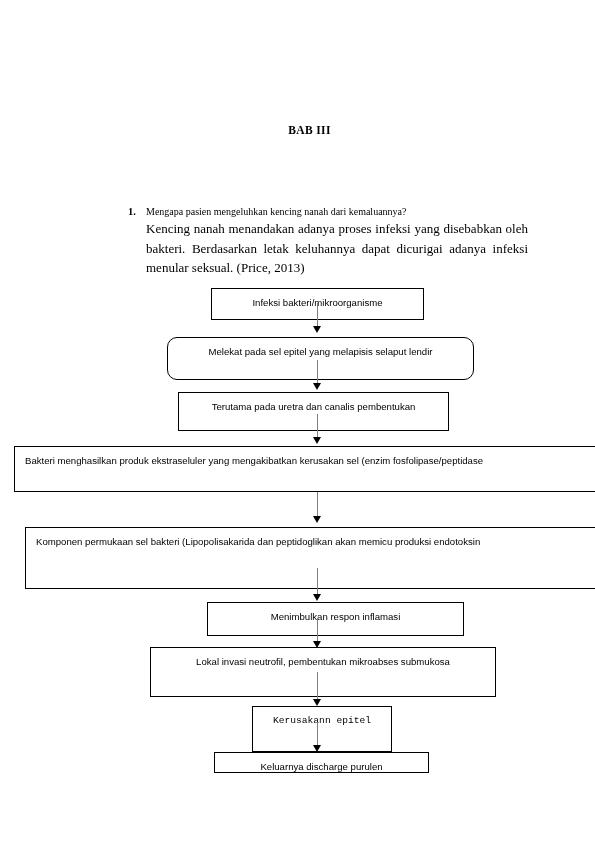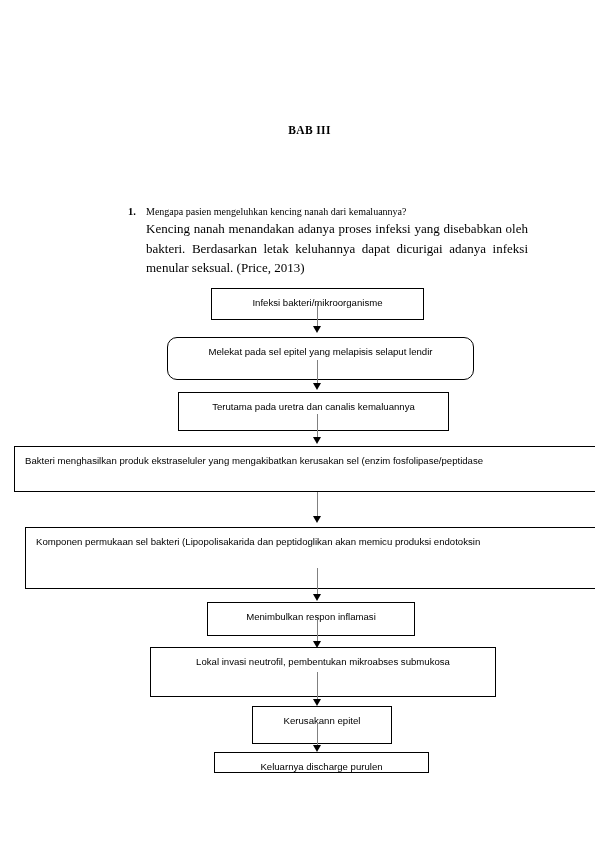--- a/index.html
+++ b/index.html
@@ -154,50 +154,50 @@
     <div class="conn" style="left:305px; top:303px; height:24px;"></div>
     <div class="arrowhead" style="left:301px; top:326px;"></div>
 
     <div class="fbox" style="left:155px; top:337px; width:307px; height:43px;border-radius:10px;">
       <span class="txt">Melekat pada sel epitel yang melapisis selaput lendir</span>
     </div>
     <div class="conn" style="left:305px; top:360px; height:27px;"></div>
     <div class="arrowhead" style="left:301px; top:383px;"></div>
 
     <div class="fbox" style="left:166px; top:392px; width:271px; height:39px;">
-      <span class="txt">Terutama pada uretra dan canalis kemaluannya</span>
+      <span class="txt">Terutama pada uretra dan canalis pembentukan</span>
     </div>
     <div class="conn" style="left:305px; top:414px; height:27px;"></div>
     <div class="arrowhead" style="left:301px; top:437px;"></div>
 
     <div class="fbox left-al" style="left:2px; top:446px; width:640px; height:46px;">
       <span class="txt">Bakteri menghasilkan produk ekstraseluler yang mengakibatkan kerusakan sel (enzim fosfolipase/peptidase</span>
     </div>
     <div class="conn" style="left:305px; top:492px; height:25px;"></div>
     <div class="arrowhead" style="left:301px; top:516px;"></div>
 
     <div class="fbox left-al" style="left:13px; top:527px; width:630px; height:62px;">
       <span class="txt">Komponen permukaan sel bakteri (Lipopolisakarida dan peptidoglikan akan memicu produksi endotoksin</span>
     </div>
     <div class="conn" style="left:305px; top:568px; height:28px;"></div>
     <div class="arrowhead" style="left:301px; top:594px;"></div>
 
-    <div class="fbox" style="left:195px; top:602px; width:208px; height:34px;">
+    <div class="fbox" style="left:195px; top:602px; width:257px; height:34px;">
       <span class="txt">Menimbulkan respon inflamasi</span>
     </div>
     <div class="conn" style="left:305px; top:618px; height:24px;"></div>
     <div class="arrowhead" style="left:301px; top:641px;"></div>
 
     <div class="fbox" style="left:138px; top:647px; width:346px; height:50px;">
       <span class="txt">Lokal invasi neutrofil, pembentukan mikroabses submukosa</span>
     </div>
     <div class="conn" style="left:305px; top:672px; height:28px;"></div>
     <div class="arrowhead" style="left:301px; top:699px;"></div>
 
-    <div class="fbox" style="left:240px; top:706px; width:140px; height:38px;">
+    <div class="fbox" style="left:240px; top:706px; width:140px; height:46px;font-family:Liberation Mono, monospace;">
       <span class="txt">Kerusakann epitel</span>
     </div>
     <div class="conn" style="left:305px; top:722px; height:24px;"></div>
     <div class="arrowhead" style="left:301px; top:745px;"></div>
 
     <div class="fbox" style="left:202px; top:752px; width:215px; height:21px;">
       <span class="txt">Keluarnya discharge purulen</span>
     </div>
 
   </div>

